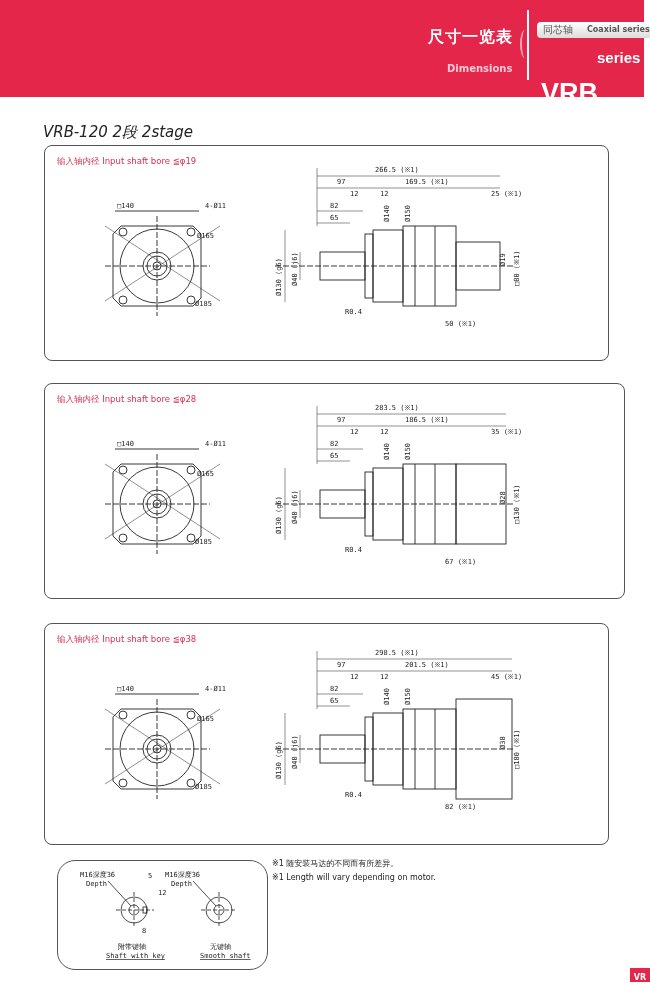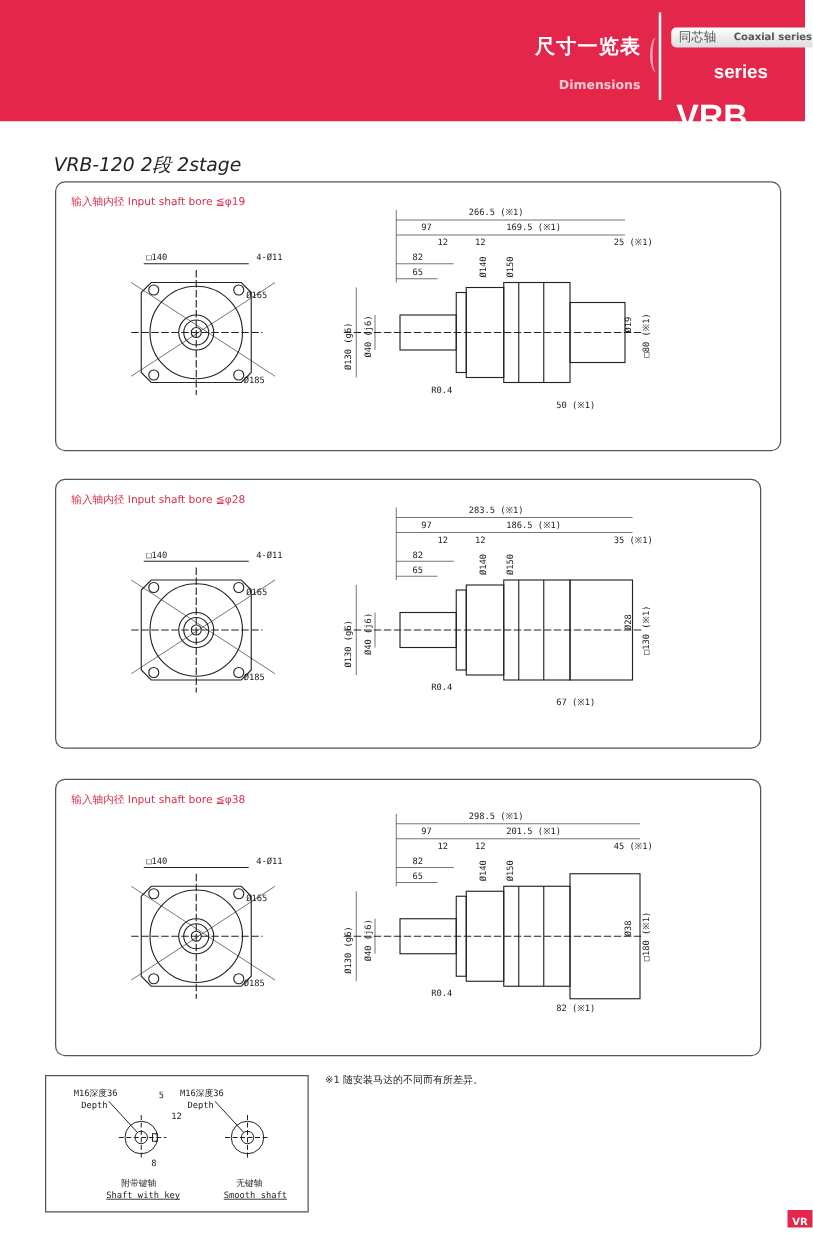--- a/index.html
+++ b/index.html
@@ -6,49 +6,49 @@
   body{width:650px;height:998px;background:#fff;position:relative;overflow:hidden;font-family:"DejaVu Sans",sans-serif;}
   .header{position:absolute;left:0;top:0;width:644px;height:97px;background:#e4264a;}
   .h-cn{position:absolute;left:428px;top:27px;color:#fff;font-size:16px;font-weight:bold;letter-spacing:1px;}
   .h-en{position:absolute;left:447px;top:47px;color:#f6c9d3;font-size:10px;font-weight:bold;margin-top:16px;}
   .h-div{position:absolute;left:527px;top:10px;width:2px;height:70px;background:#fff;}
   .h-arc{position:absolute;left:520px;top:30px;width:8px;height:28px;border-left:2px solid rgba(255,255,255,0.6);border-radius:50%;}
   .h-pill{position:absolute;left:537px;top:22px;width:113px;height:16px;background:linear-gradient(#fff,#ddd);border-radius:4px 0 0 4px;}
   .h-pill-cn{position:absolute;left:6px;top:1px;font-size:10px;color:#555;}
   .h-pill-en{position:absolute;left:50px;top:3px;font-size:8px;color:#555;font-weight:bold;}
   .h-vrb{position:absolute;left:541px;top:38px;color:#fff;font-size:27px;font-weight:bold;font-family:"Liberation Sans",sans-serif;margin-top:40px;}
-  .h-series{position:absolute;left:571px;top:49px;color:#fff;font-size:15px;font-weight:bold;font-family:"Liberation Sans",sans-serif;}
+  .h-series{position:absolute;left:597px;top:49px;color:#fff;font-size:15px;font-weight:bold;font-family:"Liberation Sans",sans-serif;}
   .title{position:absolute;left:43px;top:123px;font-size:15px;font-style:italic;font-family:"DejaVu Sans",sans-serif;color:#222;}
   .panel{position:absolute;left:44px;width:563px;border:1.3px solid #555;border-radius:8px;background:#fff;}
   .panel-cap{position:absolute;left:12px;top:10px;font-size:8.5px;color:#d8304e;}
   .panel svg{position:absolute;left:0;top:0;}
   .dim{font-family:"DejaVu Sans Mono",monospace;font-size:7px;fill:#222;}
-  .notebox{position:absolute;left:36px;top:860px;width:209px;height:108px;border:1.3px solid #555;border-radius:0;}
-  .notes{position:absolute;left:260px;top:857px;font-size:8px;color:#222;line-height:14px;}
+  .notebox{position:absolute;left:57px;top:860px;width:209px;height:108px;border:1.3px solid #555;border-radius:18px;}
+  .notes{position:absolute;left:272px;top:857px;font-size:8px;color:#222;line-height:14px;}
   .vr{position:absolute;left:630px;top:968px;width:20px;height:14px;background:#e4264a;color:#fff;font-size:8px;font-weight:bold;text-align:center;line-height:19px;}
 </style>
 </head>
 <body>
 
 <div class="header">
   <div class="h-cn">尺寸一览表</div>
   <div class="h-en">Dimensions</div>
   <div class="h-arc"></div>
   <div class="h-div"></div>
   <div class="h-pill">
     <span class="h-pill-cn">同芯轴</span>
     <span class="h-pill-en">Coaxial series</span>
   </div>
   <div class="h-vrb">VRB</div>
   <div class="h-series">series</div>
 </div>
 
 <div class="title">VRB-120  2段  2stage</div>
 
-<div class="panel" id="p0" style="top:145px;height:214px;padding-left:16px;">
+<div class="panel" id="p0" style="top:145px;height:214px;">
   <div class="panel-cap">输入轴内径  Input shaft bore  ≦φ19</div>
 
   <svg width="563" height="220" xmlns="http://www.w3.org/2000/svg">
    <g stroke="#222" fill="none" stroke-width="0.9">
 
     <path d="M76 80 h72 l8 8 v64 l-8 8 h-72 l-8 -8 v-64 z"></path>
     <circle cx="112" cy="120" r="37"></circle>
     <circle cx="112" cy="120" r="14"></circle>
         <circle cx="112" cy="120" r="10"></circle>
         <circle cx="112" cy="120" r="4"></circle>
@@ -93,21 +93,21 @@
    <text class="dim" x="152" y="92">Ø165</text>
    <text class="dim" x="150" y="160">Ø185</text>
    <text class="dim" transform="translate(236 150) rotate(-90)">Ø130 (g6)</text>
    <text class="dim" transform="translate(252 140) rotate(-90)">Ø40 (j6)</text>
    <text class="dim" transform="translate(344 76) rotate(-90)">Ø140</text>
    <text class="dim" transform="translate(365 76) rotate(-90)">Ø150</text>
    <text class="dim" transform="translate(460 120) rotate(-90)">Ø19</text>
    <text class="dim" transform="translate(474 140) rotate(-90)">□80 (※1)</text>
   </svg>
   </div>
-<div class="panel" id="p1" style="top:383px;height:214px;">
+<div class="panel" id="p1" style="top:383px;height:214px;padding-left:16px;">
   <div class="panel-cap">输入轴内径  Input shaft bore  ≦φ28</div>
 
   <svg width="563" height="220" xmlns="http://www.w3.org/2000/svg">
    <g stroke="#222" fill="none" stroke-width="0.9">
 
     <path d="M76 80 h72 l8 8 v64 l-8 8 h-72 l-8 -8 v-64 z"></path>
     <circle cx="112" cy="120" r="37"></circle>
     <circle cx="112" cy="120" r="14"></circle>
         <circle cx="112" cy="120" r="10"></circle>
         <circle cx="112" cy="120" r="4"></circle>
@@ -243,15 +243,16 @@
     <text class="dim" x="48" y="97" text-decoration="underline">Shaft with key</text>
     <text class="dim" x="107" y="16">M16深度36</text>
     <text class="dim" x="113" y="25">Depth</text>
     <text class="dim" x="152" y="88">无键轴</text>
     <text class="dim" x="142" y="97" text-decoration="underline">Smooth shaft</text>
   </svg>
 </div>
 
 <div class="notes">
   <div>※1  随安装马达的不同而有所差异。</div>
+  <div>※1  Length will vary depending on motor.</div>
 </div>
 
 <div class="vr">VR</div>
 
 </body></html>

